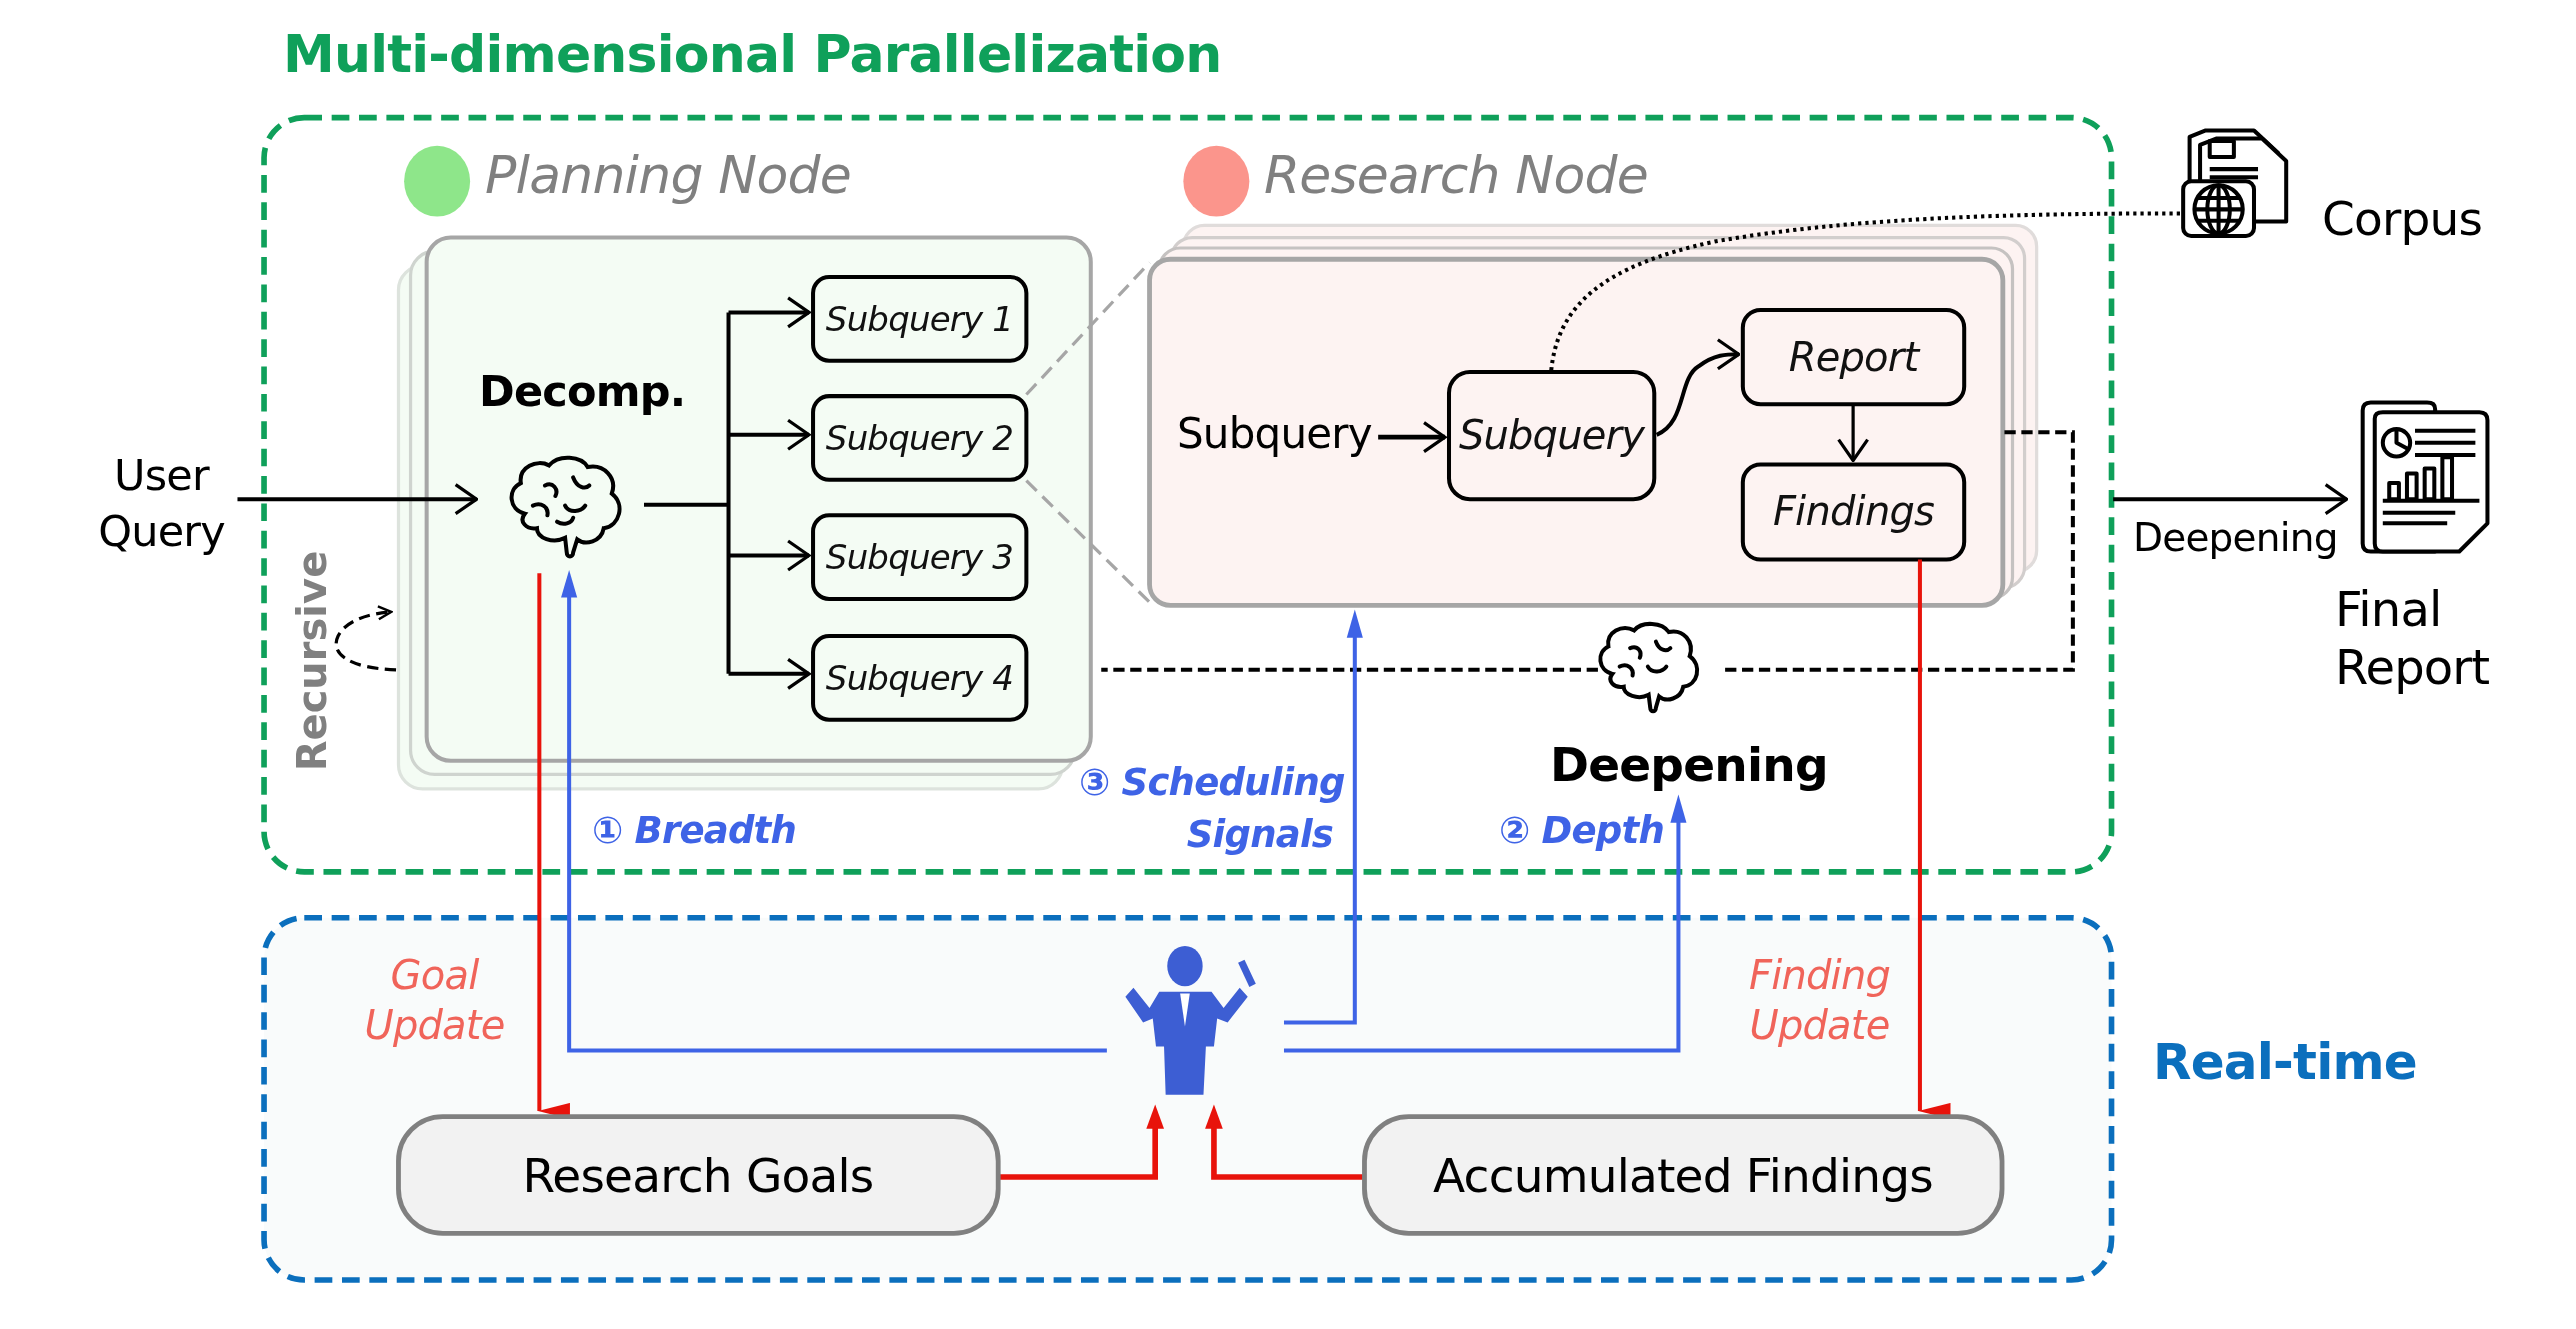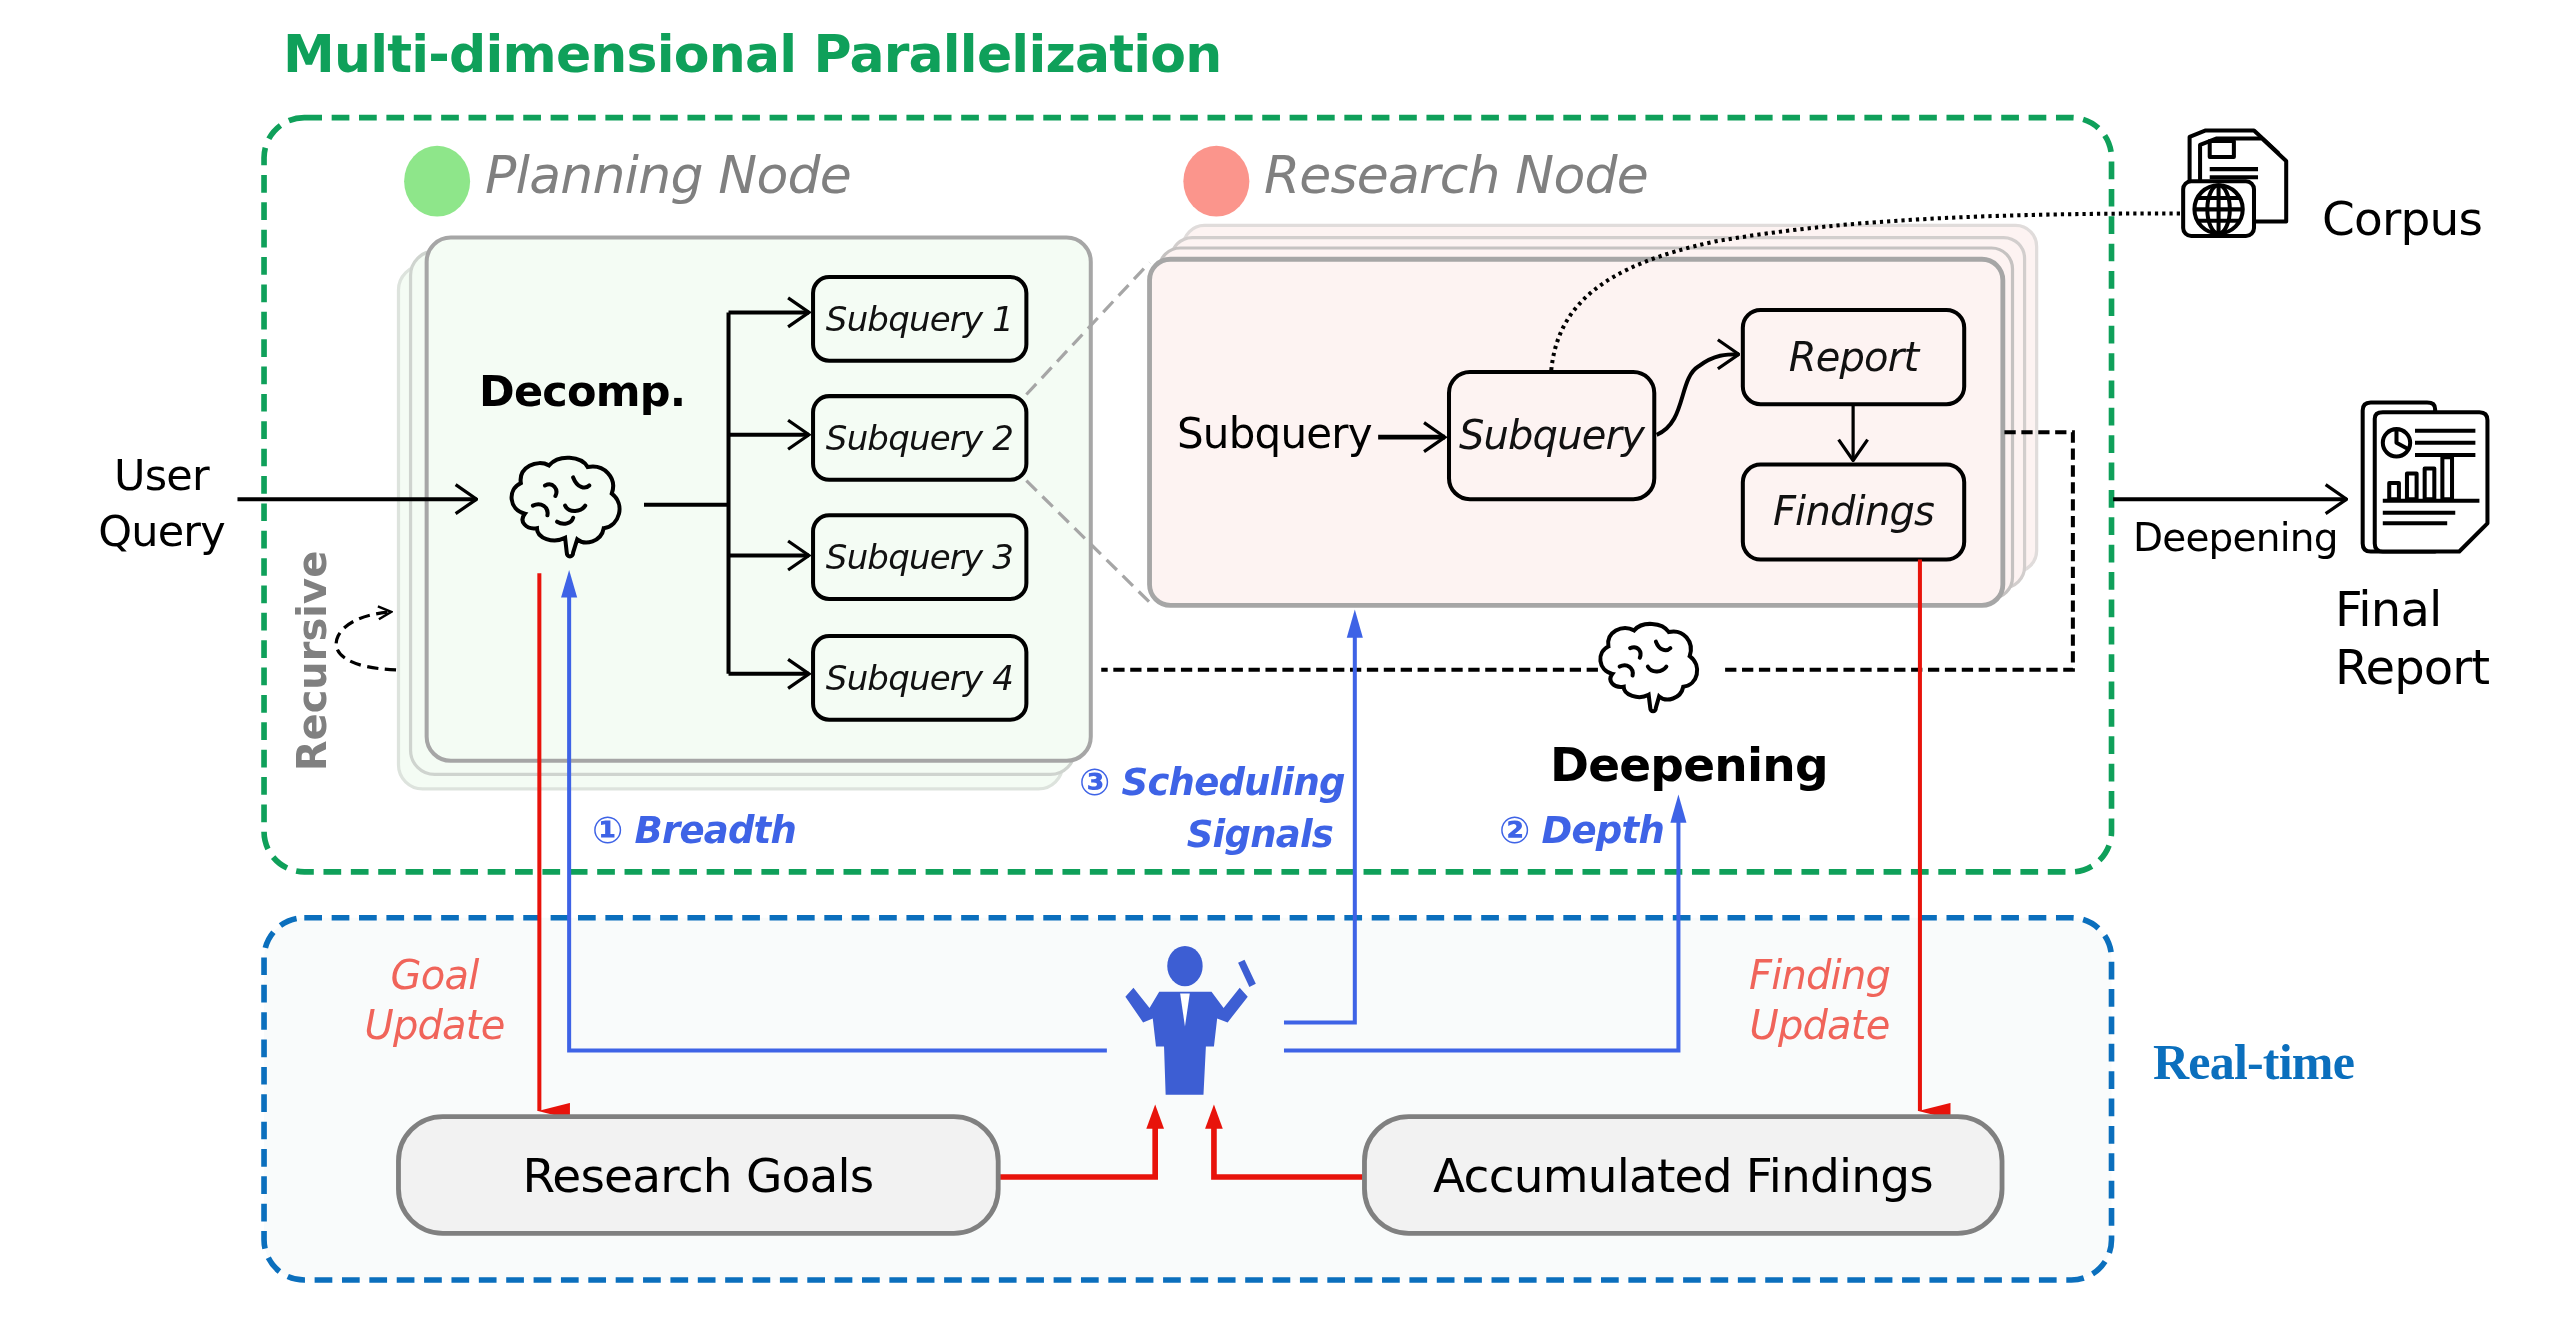--- a/index.html
+++ b/index.html
@@ -154,21 +154,21 @@
 
   <g fill="#3d5ed3">
     <ellipse cx="1472" cy="1200" rx="22" ry="25"></ellipse>
     <path d="M1440,1232 L1505,1232 L1520,1252 L1540,1227 L1550,1238 L1525,1270 L1512,1265 L1508,1300 L1498,1300 L1495,1360 L1448,1360 L1446,1300 L1436,1300 L1432,1265 L1420,1270 L1398,1238 L1408,1227 L1428,1252 Z"></path>
     <path d="M1538,1196 L1546,1192 L1560,1222 L1552,1226 Z"></path>
     <path d="M1466,1234 L1478,1234 L1472,1275 Z" fill="#fff"></path>
   </g>
 </svg>
 
 <div class="abs title-green" style="left:262px; top:24px;margin-left:21px;">Multi-dimensional Parallelization</div>
-<div class="abs title-blue" style="left:2153px; top:1022px;font-family:Liberation Serif, serif;">
+<div class="abs title-blue" style="left:2153px; top:1022px;">
   <div>Real-time</div>
 </div>
 
 <div class="abs node-label" style="left:485px; top:145px;">Planning Node</div>
 <div class="abs node-label" style="left:1264px; top:145px;">Research Node</div>
 
 <div class="abs big-text" style="left:93px; top:447px; text-align:center; line-height:56px; width:137px;">
   <div>User</div>
   <div>Query</div>
 </div>

